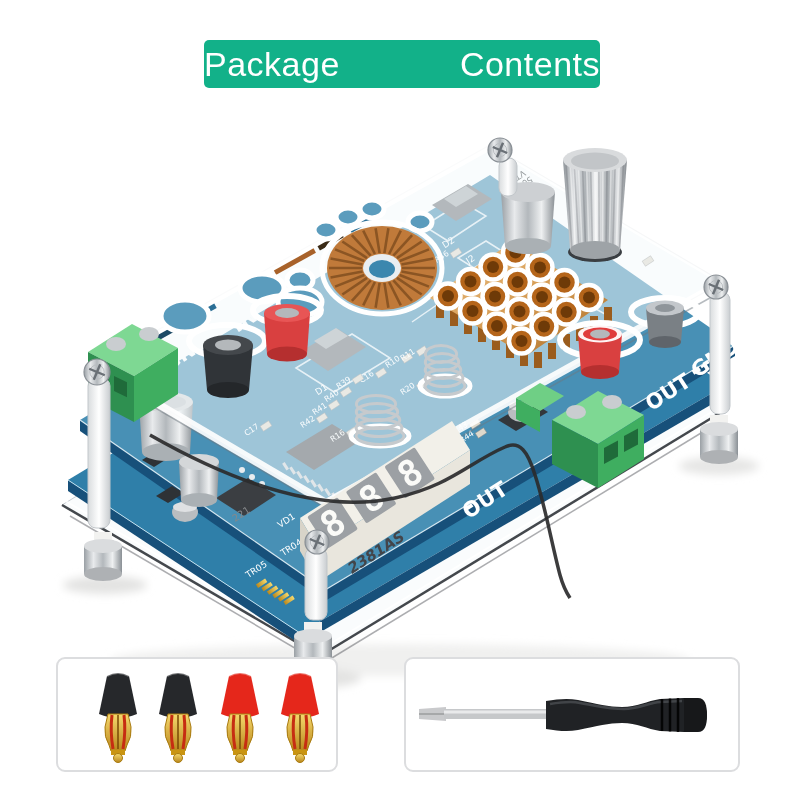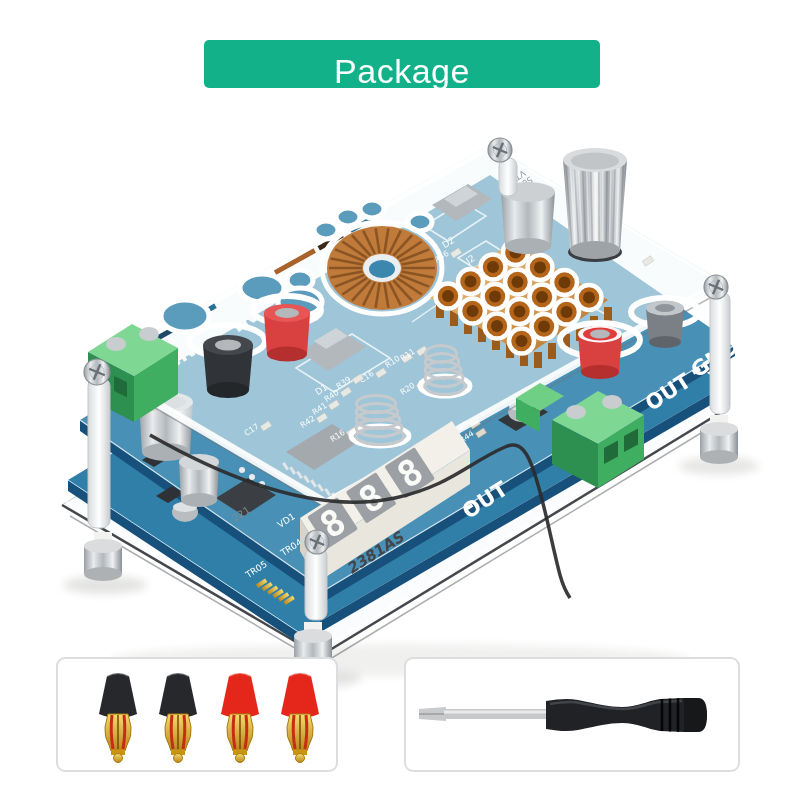--- a/index.html
+++ b/index.html
@@ -1,34 +1,35 @@
 <!DOCTYPE html>
 <html><head>
 <meta charset="utf-8">
 <style>
   html,body{margin:0;padding:0;background:#ffffff;}
   body{width:800px;height:800px;position:relative;overflow:hidden;
        font-family:"Liberation Sans", sans-serif;}
   #banner{position:absolute;left:204px;top:40px;width:396px;height:48px;
-          border-radius:5px;display:flex;align-items:center;justify-content:flex-end;
-          gap:40px;font-size:34px;letter-spacing:.5px;flex-direction:column;}
+          border-radius:5px;display:flex;align-items:center;justify-content:space-between;
+          gap:40px;font-size:34px;letter-spacing:.5px;}
   #banner span{line-height:1;}
   #stage{position:absolute;left:0;top:0;width:800px;height:800px;}
   .accbox{position:absolute;top:657px;height:111px;background:#ffffff;
           border:2px solid #dcdddf;border-radius:9px;}
   #plugbox{left:56px;width:278px;}
   #toolbox{left:404px;width:332px;}
   .accbox svg{position:absolute;left:0;top:0;width:100%;height:100%;}
   text{user-select:none;}
 </style>
 </head>
 <body>
 
 <div id="banner" style="background: rgb(18, 177, 137); color: rgb(255, 255, 255);">
   <span>Package</span>
+  <span>Contents</span>
 </div>
 
 <svg id="stage" viewBox="0 0 800 800">
   <defs>
     <linearGradient id="metalV" x1="0" y1="0" x2="1" y2="0">
       <stop offset="0" stop-color="#9aa0a5"></stop>
         <stop offset=".25" stop-color="#e8eaec"></stop>
       <stop offset=".5" stop-color="#b3b8bc"></stop>
         <stop offset=".75" stop-color="#eef0f1"></stop>
       <stop offset="1" stop-color="#8a9095"></stop>

